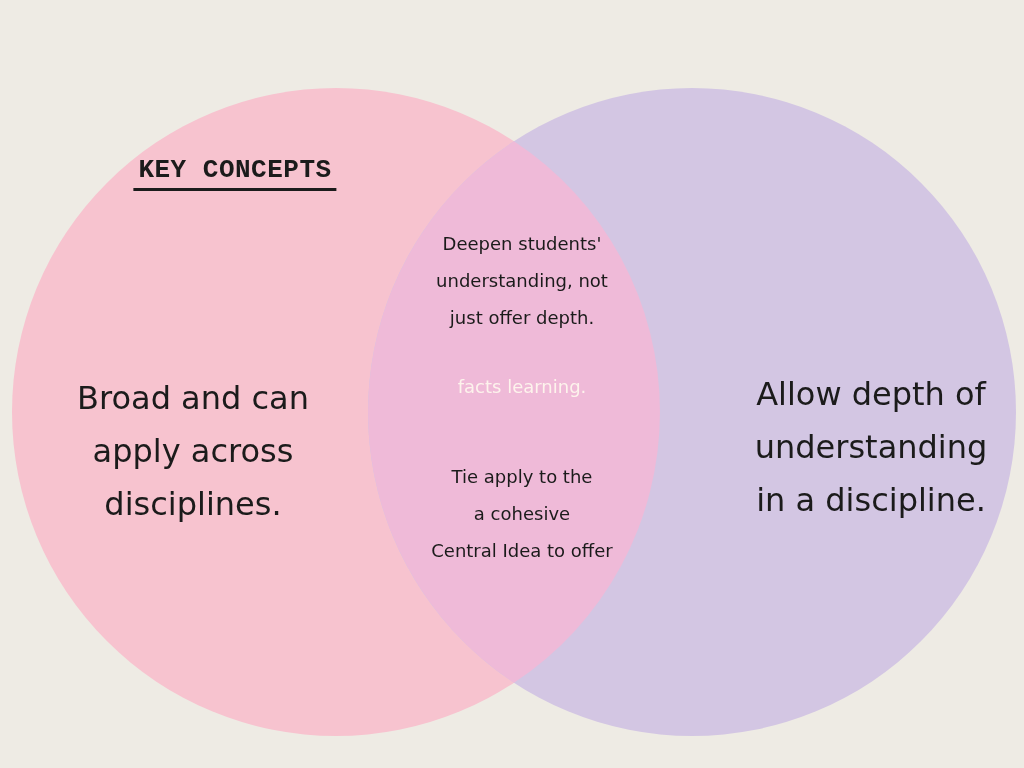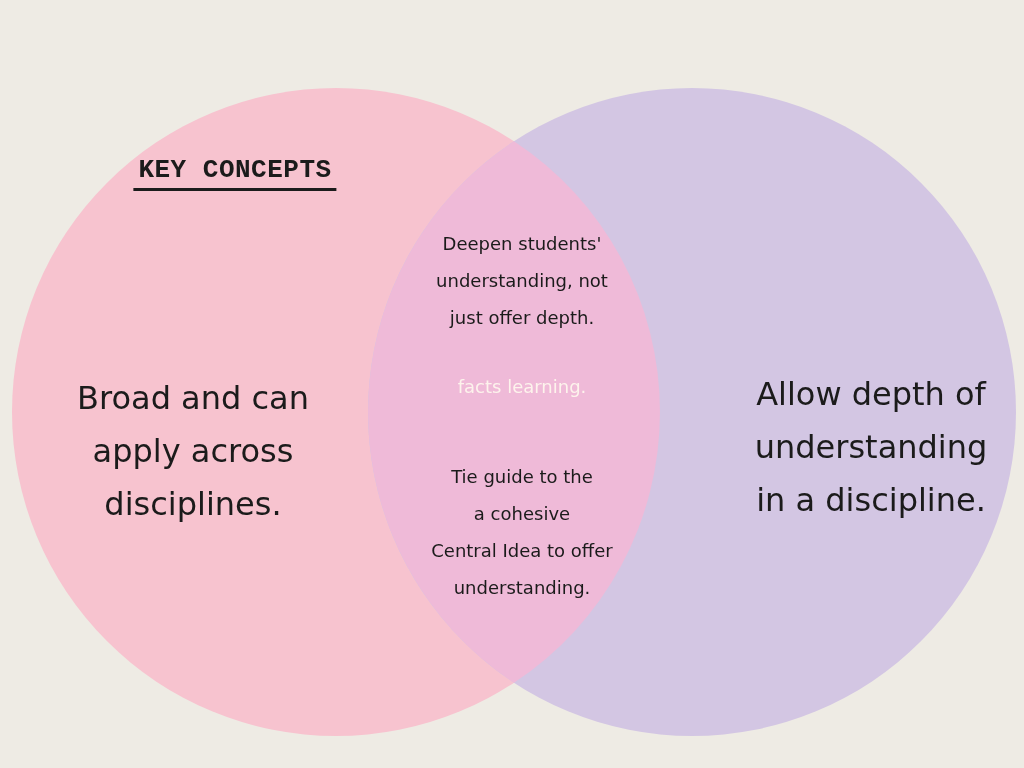--- a/index.html
+++ b/index.html
@@ -85,19 +85,18 @@
     <div>Deepen students'</div>
     <div>understanding, not</div>
     <div>just offer depth.</div>
   </div>
 
   <div class="tblock mid light" style="left:522px; top:368px;">
     <div>facts learning.</div>
   </div>
 
   <div class="tblock mid" style="left:522px; top:458px;">
-    <div>Tie guide to the</div>
+    <div>Tie apply to the</div>
     <div>a cohesive</div>
     <div>Central Idea to offer</div>
-    <div>understanding.</div>
   </div>
 
 </div>
 
 </body></html>

